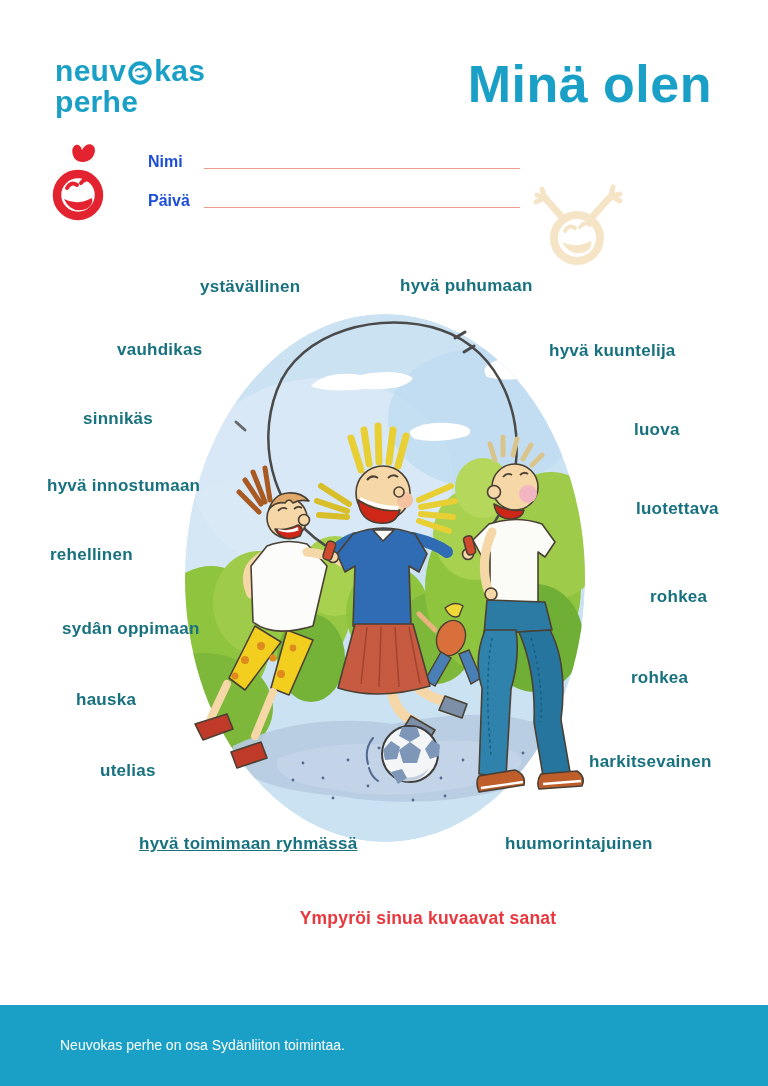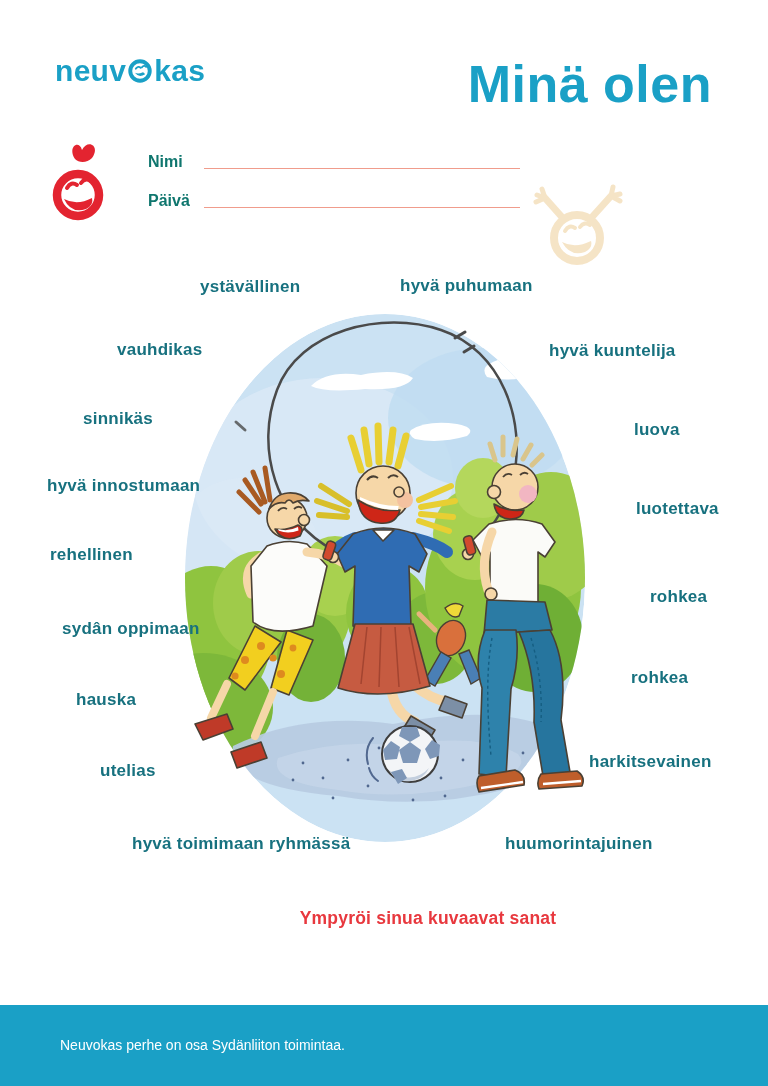--- a/index.html
+++ b/index.html
@@ -2,51 +2,51 @@
 <html><head>
 <meta charset="utf-8">
 <style>
   html,body{margin:0;padding:0;background:#ffffff;}
   .page{position:relative;width:768px;height:1086px;background:#ffffff;overflow:hidden;
         font-family:"Liberation Sans","DejaVu Sans",sans-serif;}
 
   
   .brand{position:absolute;left:55px;top:55px;color:#1AA0C6;font-weight:800;
          font-size:30px;line-height:31px;letter-spacing:.3px;}
-  .brand-row{display:flex;align-items:center;}
+  .brand-row{display:flex;align-items:flex-end;}
   .brand-smiley{width:26px;height:26px;margin:0 1px;}
 
   
   .title{position:absolute;top:54px;right:56px;font-size:52px;font-weight:800;
          color:#1AA0C6;letter-spacing:.5px;}
 
   
   .apple-icon{position:absolute;left:51px;top:141px;}
-  .form-label{position:absolute;color:#0f766e;font-size:16px;font-weight:600;}
+  .form-label{position:absolute;color:#1d4ed8;font-size:16px;font-weight:600;}
   .lbl-name{left:148px;top:153px;}
   .lbl-date{left:148px;top:192px;}
   .form-line{position:absolute;width:316px;height:15px;border-bottom:1.5px solid #F09C8C;}
   .line-name{left:204px;top:153px;}
   .line-date{left:204px;top:192px;}
   .watermark{position:absolute;left:531px;top:176px;opacity:.95;}
 
   
   .scene{position:absolute;left:183px;top:308px;}
 
   
   .word{position:absolute;color:#17717F;font-weight:700;font-size:17px;
         letter-spacing:.25px;white-space:nowrap;cursor:pointer;}
   .word-0{left:200px;top:277px;} .word-1{left:400px;top:276px;}
   .word-2{left:117px;top:340px;} .word-3{left:549px;top:341px;}
   .word-4{left:83px;top:409px;}  .word-5{left:634px;top:420px;text-align:right;}
   .word-6{left:47px;top:476px;}  .word-7{left:636px;top:499px;}
   .word-8{left:50px;top:545px;}  .word-9{left:650px;top:587px;}
   .word-10{left:62px;top:619px;} .word-11{left:631px;top:668px;}
   .word-12{left:76px;top:690px;} .word-13{left:589px;top:752px;}
-  .word-14{left:100px;top:761px;}.word-15{left:132px;top:834px;}
+  .word-14{left:100px;top:761px;}.word-15{left:139px;top:834px;text-decoration:underline;}
   .word-16{left:505px;top:834px;}
 
   .instruction{position:absolute;left:0;top:908px;width:768px;text-align:center;
                color:#E8383E;font-weight:700;font-size:17.5px;letter-spacing:.2px;padding-left:44px;}
 
   
   .footer{position:absolute;left:0;top:1005px;width:768px;height:96px;background:#1AA0C6;}
   .footer-text{position:absolute;left:60px;top:32px;color:#ffffff;font-size:14px;}
   .sydan{position:absolute;right:52px;top:15px;color:#ffffff;text-align:right;}
   .sydan-main{font-size:31px;font-weight:800;line-height:30px;letter-spacing:0px;}
@@ -61,20 +61,21 @@
     <div class="brand-row">
       <span>neuv</span>
       <svg class="brand-smiley" viewBox="0 0 28 28">
         <circle cx="14" cy="14" r="10.5" fill="none" stroke="#1AA0C6" stroke-width="4.2"></circle>
         <path d="M9.5,11.5 q2.6,-3.4 5.2,-1" fill="none" stroke="#1AA0C6" stroke-width="2" stroke-linecap="round"></path>
         <path d="M16,10 q2.4,-2.8 4.6,-.6" fill="none" stroke="#1AA0C6" stroke-width="2" stroke-linecap="round"></path>
         <path d="M8.5,16 q4.5,6 11,1.5 q-1.5,-2.5 -3,-2 q-4,2 -8,.5 z" fill="#1AA0C6" stroke="none"></path>
       </svg>
       <span>kas</span>
     </div>
+    <div>perhe</div>
   </div>
 
   <div class="title">Minä olen</div>
 
   <svg class="apple-icon" width="56" height="88" viewBox="0 0 56 88">
     <path d="M24,18 C16,6 28,-2 31,9 C36,-2 50,4 41,17 C36,22 28,22 24,18 z" fill="#E32430"></path>
     <circle cx="27" cy="54" r="21" fill="#ffffff" stroke="#E32430" stroke-width="8.5"></circle>
     <path d="M16,47 q4,-7 10,-3" fill="none" stroke="#E32430" stroke-width="4" stroke-linecap="round"></path>
     <path d="M30,42 q4,-6 10,-2" fill="none" stroke="#E32430" stroke-width="4" stroke-linecap="round"></path>
     <path d="M13,58 q7,15 22,10 q8,-4 6,-11 q-15,8 -28,1 z" fill="#E32430"></path>

